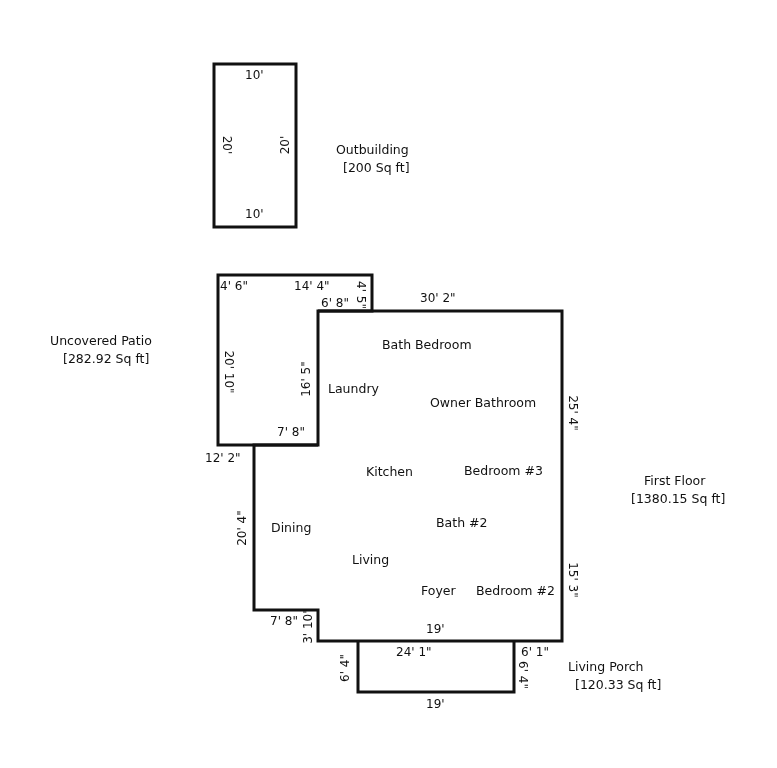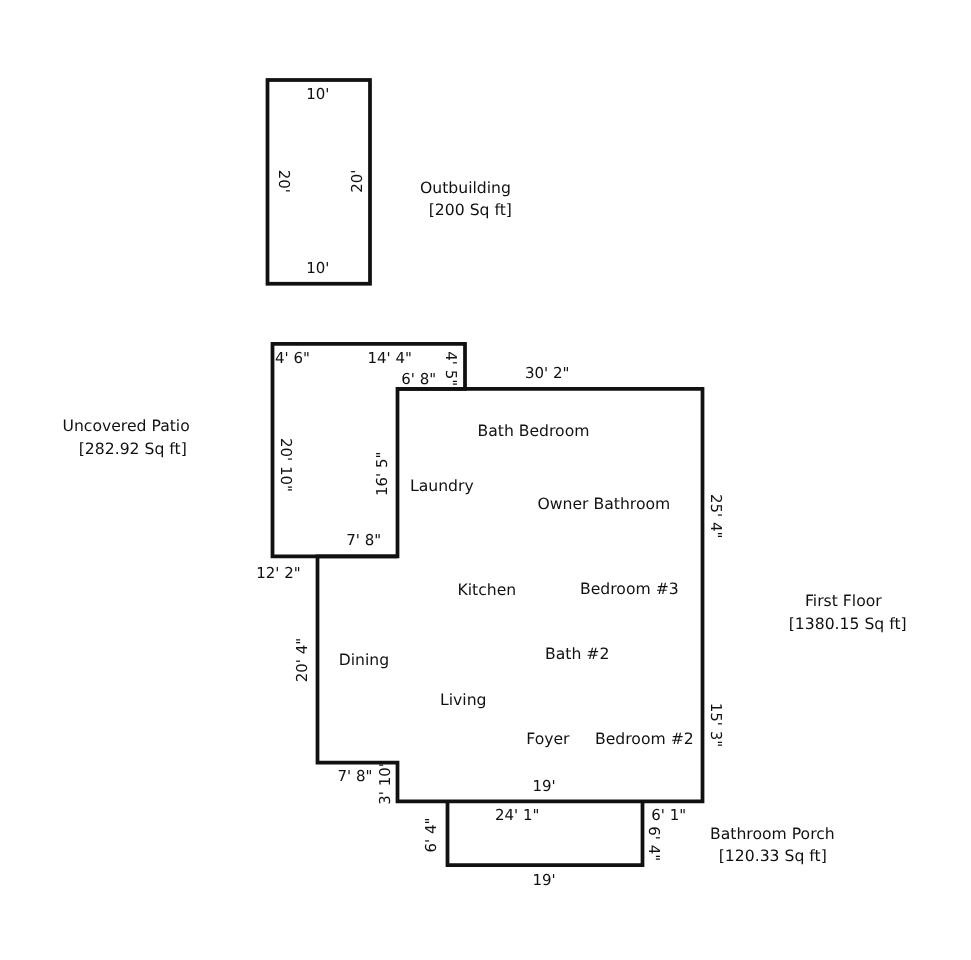--- a/index.html
+++ b/index.html
@@ -26,21 +26,21 @@
 
 <div class="area-title" style="left:336px;top:142px;">Outbuilding</div>
 <div class="area-size" style="left:343px;top:160px;">[200 Sq ft]</div>
 
 <div class="area-title" style="left:50px;top:333px;">Uncovered Patio</div>
 <div class="area-size" style="left:63px;top:351px;">[282.92 Sq ft]</div>
 
 <div class="area-title" style="left:644px;top:473px;">First Floor</div>
 <div class="area-size" style="left:631px;top:491px;">[1380.15 Sq ft]</div>
 
-<div class="area-title" style="left:568px;top:659px;">Bathroom Porch</div>
+<div class="area-title" style="left:568px;top:659px;">Living Porch</div>
 <div class="area-size" style="left:575px;top:677px;">[120.33 Sq ft]</div>
 
 <div class="lbl" style="left:245px;top:68px;">10'</div>
 <div class="lbl" style="left:245px;top:207px;">10'</div>
 <div class="lbl rot-cw" style="left:218px;top:138px;">20'</div>
 <div class="lbl rot-ccw" style="left:276px;top:138px;">20'</div>
 
 <div class="lbl" style="left:220px;top:279px;">4' 6"</div>
 <div class="lbl" style="left:294px;top:279px;">14' 4"</div>
 <div class="lbl rot-cw" style="left:347px;top:288px;">4' 5"</div>

